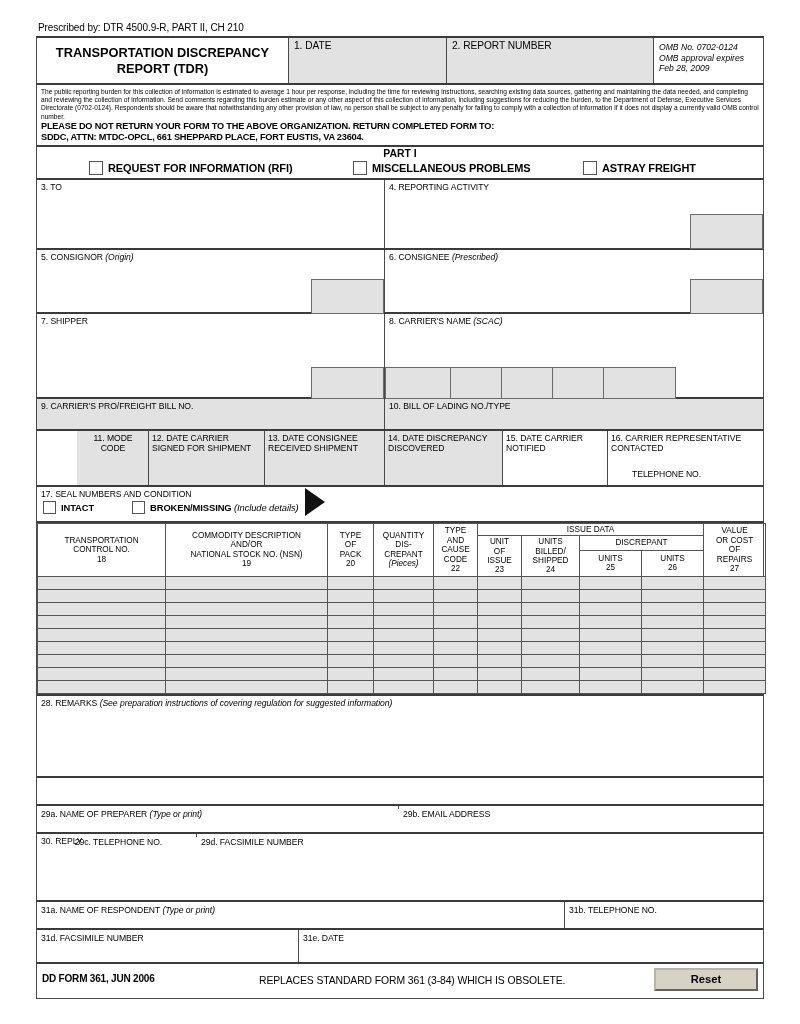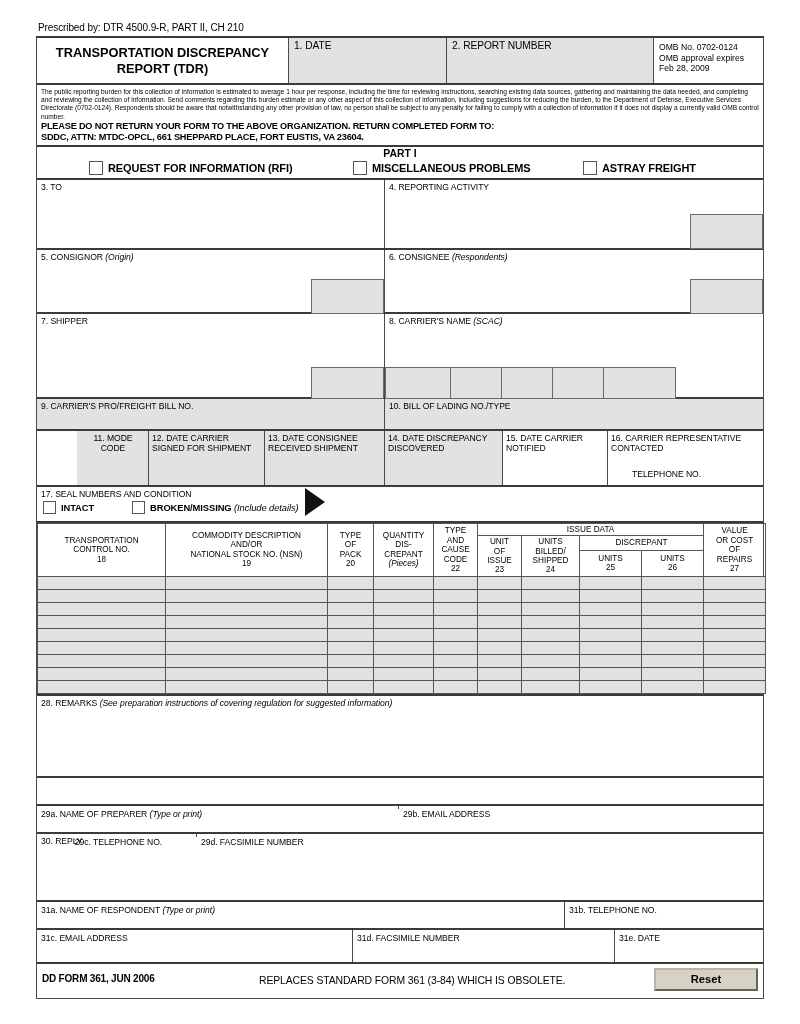--- a/index.html
+++ b/index.html
@@ -61,21 +61,21 @@
     width: 158px; border-right: 1px solid #4a4a4a;
     padding: 3px 0 0 5px;
   }
   .datecell .lbl, .repcell .lbl { font-size: 10.2px; }
   .repcell {
     width: 207px; border-right: 1px solid #4a4a4a;
     padding: 3px 0 0 5px;
   }
   .ombcell {
     flex: 1; padding: 4px 0 0 5px;
-    font-size: 8.6px; line-height: 10.6px;
+    font-size: 8.6px; font-style: italic; line-height: 10.6px;
   }
 
   
   #burden {
     padding: 3px 4px 2px 4px;
     border-bottom: 2px solid #3b3b3b;
   }
   #burden p {
     margin: 0;
     font-size: 6.6px;
@@ -271,21 +271,21 @@
         <div class="ibox" style="right:0;top:34px;width:73px;height:35px;"></div>
       </div>
     </div>
 
     <div class="frow" style="height:64px;">
       <div class="fcell" style="width:348px;">
         <div class="lbl"><span>5. CONSIGNOR </span><span class="ital">(Origin)</span></div>
         <div class="ibox" style="right:0;top:29px;width:73px;height:35px;"></div>
       </div>
       <div class="fcell" style="flex:1;">
-        <div class="lbl"><span>6. CONSIGNEE </span><span class="ital">(Respondents)</span></div>
+        <div class="lbl"><span>6. CONSIGNEE </span><span class="ital">(Prescribed)</span></div>
         <div class="ibox" style="right:0;top:29px;width:73px;height:35px;"></div>
       </div>
     </div>
 
     <div class="frow" style="height:85px;">
       <div class="fcell" style="width:348px;">
         <div class="lbl">7. SHIPPER</div>
         <div class="ibox" style="right:0;top:53px;width:73px;height:32px;"></div>
       </div>
       <div class="fcell" style="flex:1;">
@@ -536,23 +536,20 @@
     <div class="row31a">
       <div class="c" style="width:528px;">
         <div class="lbl"><span>31a. NAME OF RESPONDENT </span><span class="ital">(Type or print)</span></div>
       </div>
       <div class="c" style="flex:1;">
         <div class="lbl">31b. TELEPHONE NO.</div>
       </div>
     </div>
 
     <div class="row31c">
-      <div class="c" style="width:316px;">
-        <div class="lbl">31c. EMAIL ADDRESS</div>
-      </div>
       <div class="c" style="width:262px;">
         <div class="lbl">31d. FACSIMILE NUMBER</div>
       </div>
       <div class="c" style="flex:1;">
         <div class="lbl">31e. DATE</div>
       </div>
     </div>
 
     <div id="footer">
       <div id="formno">DD FORM 361, JUN 2006</div>

